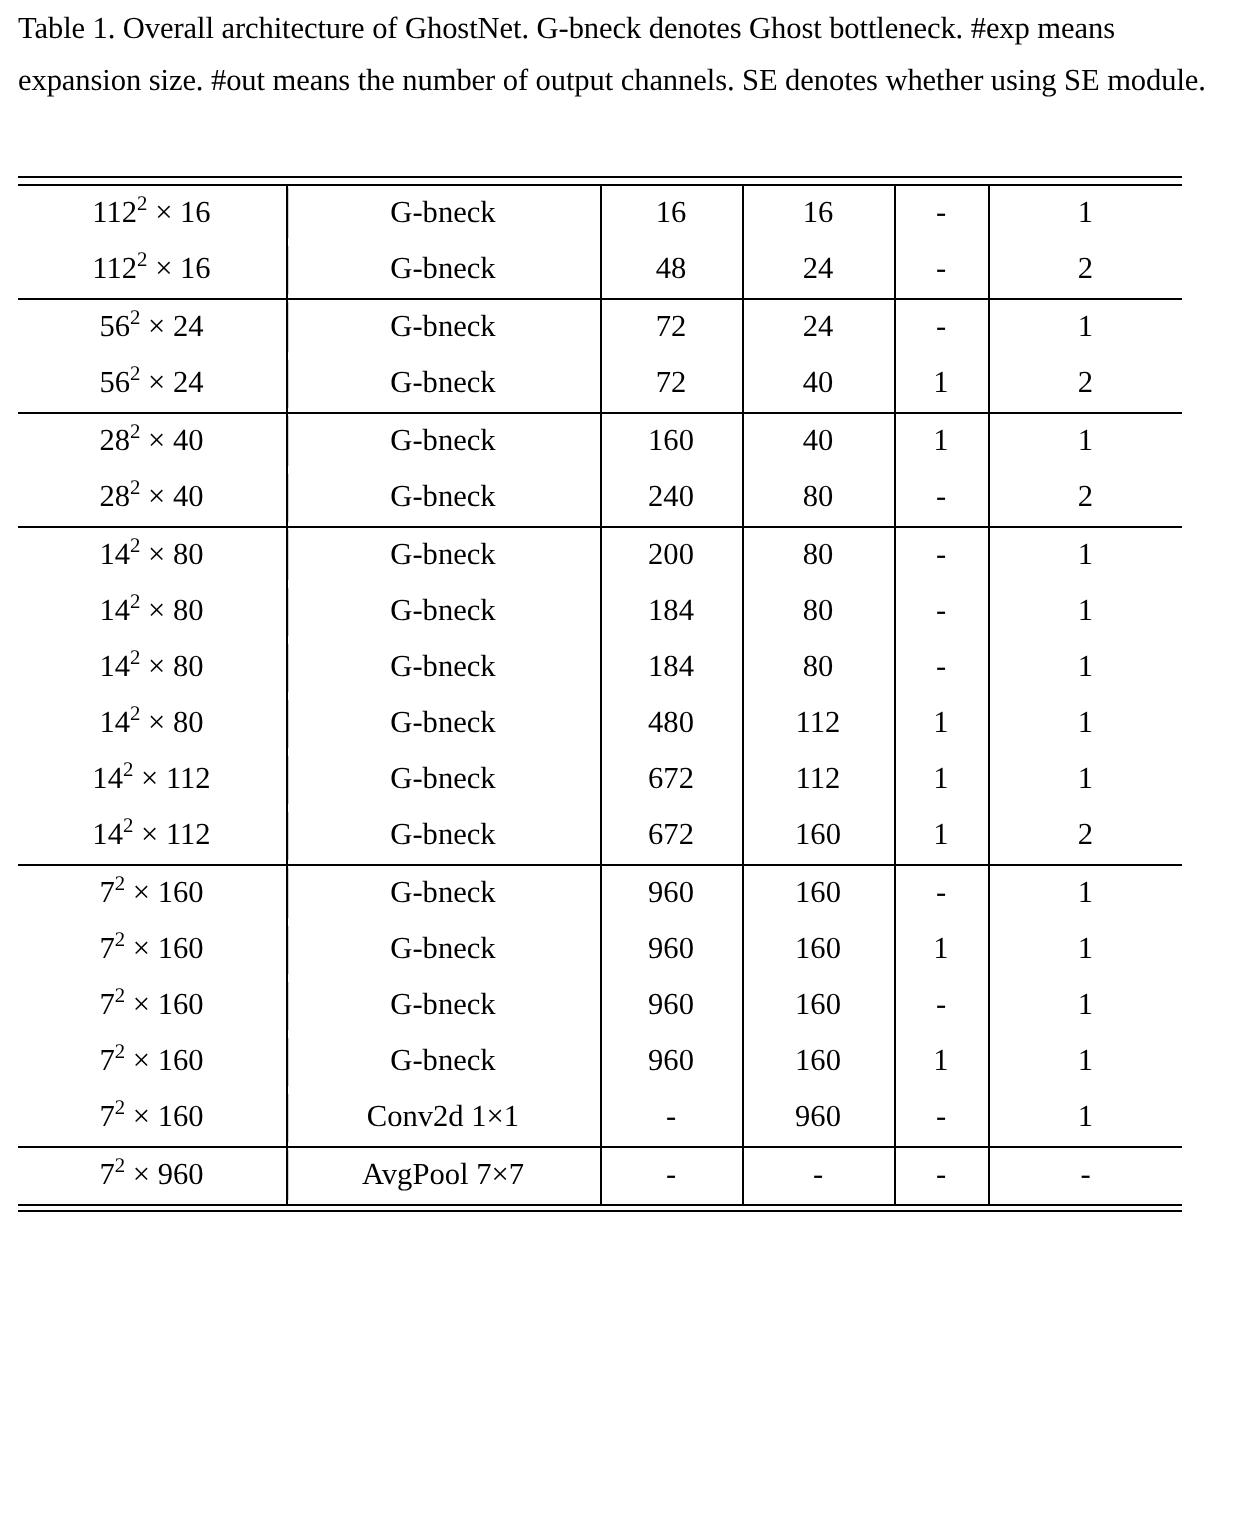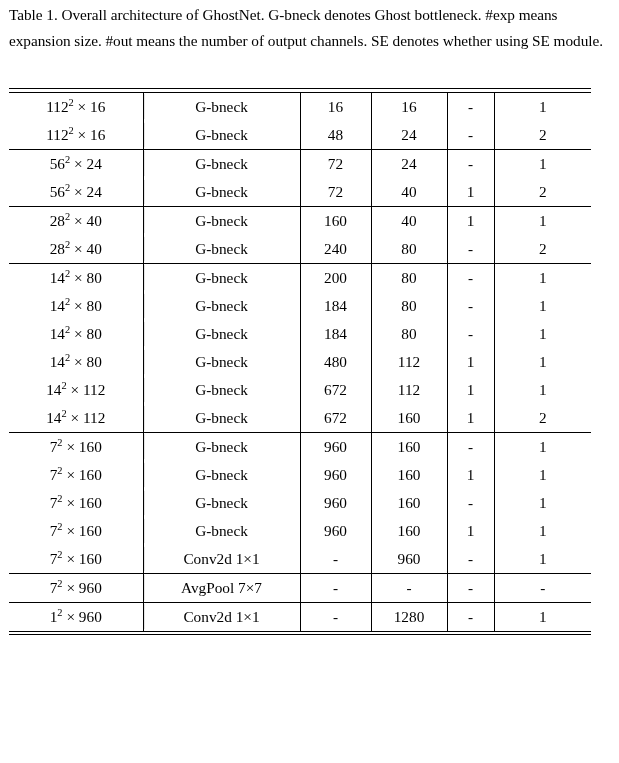--- a/index.html
+++ b/index.html
@@ -270,28 +270,20 @@
             <td>1</td>
           </tr>
           <tr class="grp">
             <td class="dbl-right">7<sup>2</sup> × 960</td>
             <td class="v-right">AvgPool 7×7</td>
             <td class="v-right">-</td>
             <td class="v-right">-</td>
             <td class="v-right">-</td>
             <td>-</td>
           </tr>
-          <tr class="grp">
-            <td class="dbl-right">1<sup>2</sup> × 960</td>
-            <td class="v-right">Conv2d 1×1</td>
-            <td class="v-right">-</td>
-            <td class="v-right">1280</td>
-            <td class="v-right">-</td>
-            <td>1</td>
-          </tr>
         </tbody>
       <tfoot>
         <tr class="bot-rule">
           <td class="spacer" colspan="6"></td>
         </tr>
       </tfoot>
     </table>
   </div>
 
 </div>

